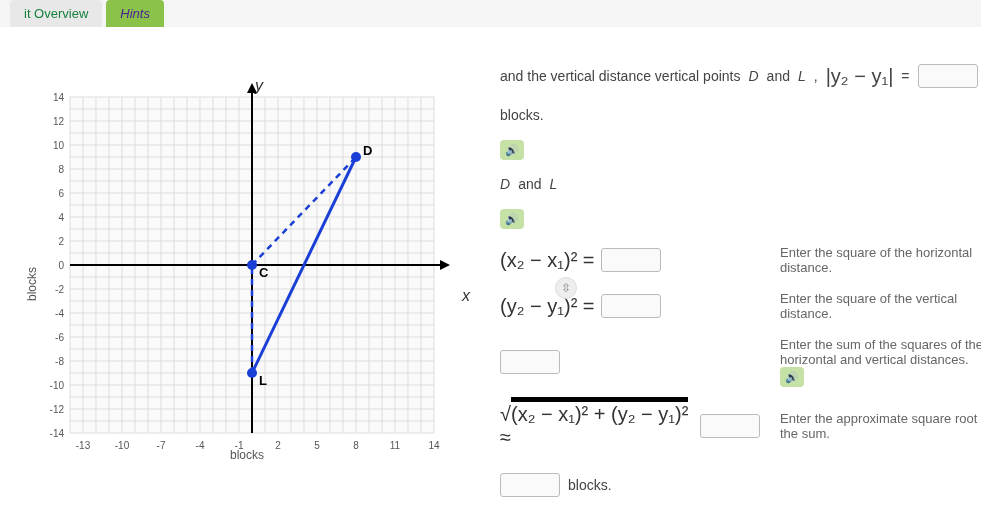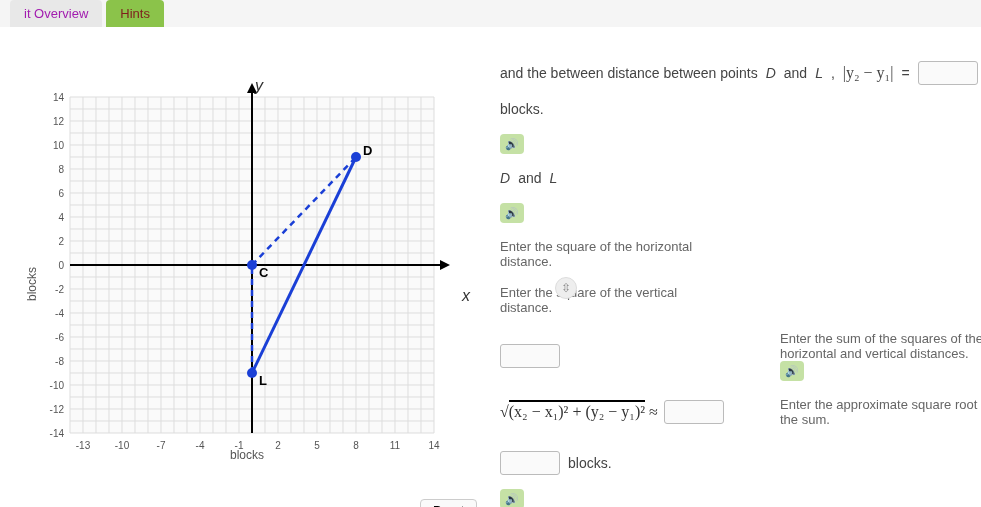--- a/index.html
+++ b/index.html
@@ -1,33 +1,33 @@
 <!DOCTYPE html>
 <html><head>
 <meta charset="utf-8">
 <style>
 * { box-sizing: border-box; margin: 0; padding: 0; }
 body { font-family: Arial, sans-serif; background: #f5f5f5; color: #333; font-size: 14px; }
 .tabs { display: flex; gap: 4px; padding: 0 10px; }
-.tab { padding: 6px 14px; background: #e8e8e8; border-radius: 4px 4px 0 0; font-size: 13px; color: #a21caf; cursor: pointer; }
-.tab.active { background: #8bc34a; color: #7f1d1d; }
+.tab { padding: 6px 14px; background: #e8e8e8; border-radius: 4px 4px 0 0; font-size: 13px; color: #15803d; cursor: pointer; }
+.tab.active { background: #8bc34a; color: #4c1d95; font-style: italic; }
 .main { display: flex; gap: 20px; padding: 20px; background: #fff; min-height: 470px; position: relative; }
 .left { flex: 0 0 460px; position: relative; }
 .right { flex: 1; padding-right: 20px; }
 .graph-wrap { position: relative; }
 .axis-label-y { position: absolute; left: 235px; top: 30px; font-style: italic; font-size: 16px; }
 .axis-label-x { position: absolute; right: 10px; top: 240px; font-style: italic; font-size: 16px; }
 .ylabel { position: absolute; left: -5px; top: 230px; transform: rotate(-90deg); font-size: 12px; color: #555; }
 .xlabel { position: absolute; left: 210px; bottom: 5px; font-size: 12px; color: #555; }
 svg.plot { display: block; }
 .reset-btn { position: absolute; bottom: 0; left: 400px; padding: 4px 12px; border: 1px solid #ccc; background: #fafafa; border-radius: 4px; font-size: 12px; cursor: pointer; }
 .line { margin: 14px 0; display: flex; align-items: center; gap: 8px; }
 .instr { color: #444; line-height: 1.5; }
 .audio-icon { width: 24px; height: 20px; background: #c5e1a5; border-radius: 4px; display: inline-flex; align-items: center; justify-content: center; font-size: 11px; cursor: pointer; }
-.formula { font-family: Liberation Serif, serif; font-size: 16px; }
+.formula { font-family: Liberation Sans, sans-serif; font-size: 20px; }
 .input-box { width: 60px; height: 24px; border: 1px solid #bbb; border-radius: 3px; background: #fafafa; padding: 2px 4px; }
 .hint { color: #666; font-size: 13px; flex: 0 0 230px; text-align: left; }
 .scroll-hint { position: absolute; left: 555px; top: 250px; width: 22px; height: 22px; border-radius: 50%; background: #eee; border:1px solid #ddd; display:flex; align-items:center; justify-content:center; font-size:12px; color:#888; }
 .row-eq { display:flex; align-items:center; justify-content:space-between; margin: 16px 0; gap: 20px; }
 .eq-left { display:flex; align-items:center; gap:6px; min-width: 260px; }
 </style>
 </head>
 <body>
 
 <div class="tabs">
@@ -154,21 +154,21 @@
       </svg>
       <div class="xlabel">blocks</div>
     </div>
     <button class="reset-btn">Reset</button>
   </div>
 
   <div class="scroll-hint">⇳</div>
 
   <div class="right">
     <div class="line instr">
-      <span>and the between distance between points </span>
+      <span>and the vertical distance vertical points </span>
         <i>D</i>
         <span> and </span>
         <i>L</i>
         <span>, </span>
       <span class="formula">|y₂ − y₁|</span>
         <span> = </span>
       <input class="input-box" style="">
     </div>
     <div class="line">
       <span class="instr">blocks.</span>
@@ -180,41 +180,49 @@
     <div class="line instr">
         <i>D</i>
         <span> and </span>
         <i>L</i>
     </div>
     <div class="line">
         <span class="audio-icon">🔊</span>
       </div>
 
     <div class="row-eq">
+      <div class="eq-left">
+        <span class="formula">(x₂ − x₁)² = </span>
+        <input class="input-box" style="">
+      </div>
       <div class="hint">Enter the square of the horizontal distance.</div>
     </div>
 
     <div class="row-eq">
+      <div class="eq-left">
+        <span class="formula">(y₂ − y₁)² = </span>
+        <input class="input-box" style="">
+      </div>
       <div class="hint">Enter the square of the vertical distance.</div>
     </div>
 
     <div class="row-eq">
       <div class="eq-left">
         <input class="input-box" style="">
       </div>
       <div class="hint">
         <span>Enter the sum of the squares of the horizontal and vertical distances.</span><br>
         <span class="audio-icon">🔊</span>
       </div>
     </div>
 
     <div class="row-eq">
       <div class="eq-left">
         <span class="formula">
-          <span>√</span><span style="border-top:2px solid #000000;padding-top:1px">(x₂ − x₁)² + (y₂ − y₁)²</span><span> ≈ </span>
+          <span>√</span><span style="border-top:5px solid #000000;padding-top:1px">(x₂ − x₁)² + (y₂ − y₁)²</span><span> ≈ </span>
         </span>
         <input class="input-box" style="">
       </div>
       <div class="hint">Enter the approximate square root of the sum.</div>
     </div>
 
     <div class="line instr" style="margin-top:24px">
       <input class="input-box" style="">
       <span> blocks.</span>
     </div>

